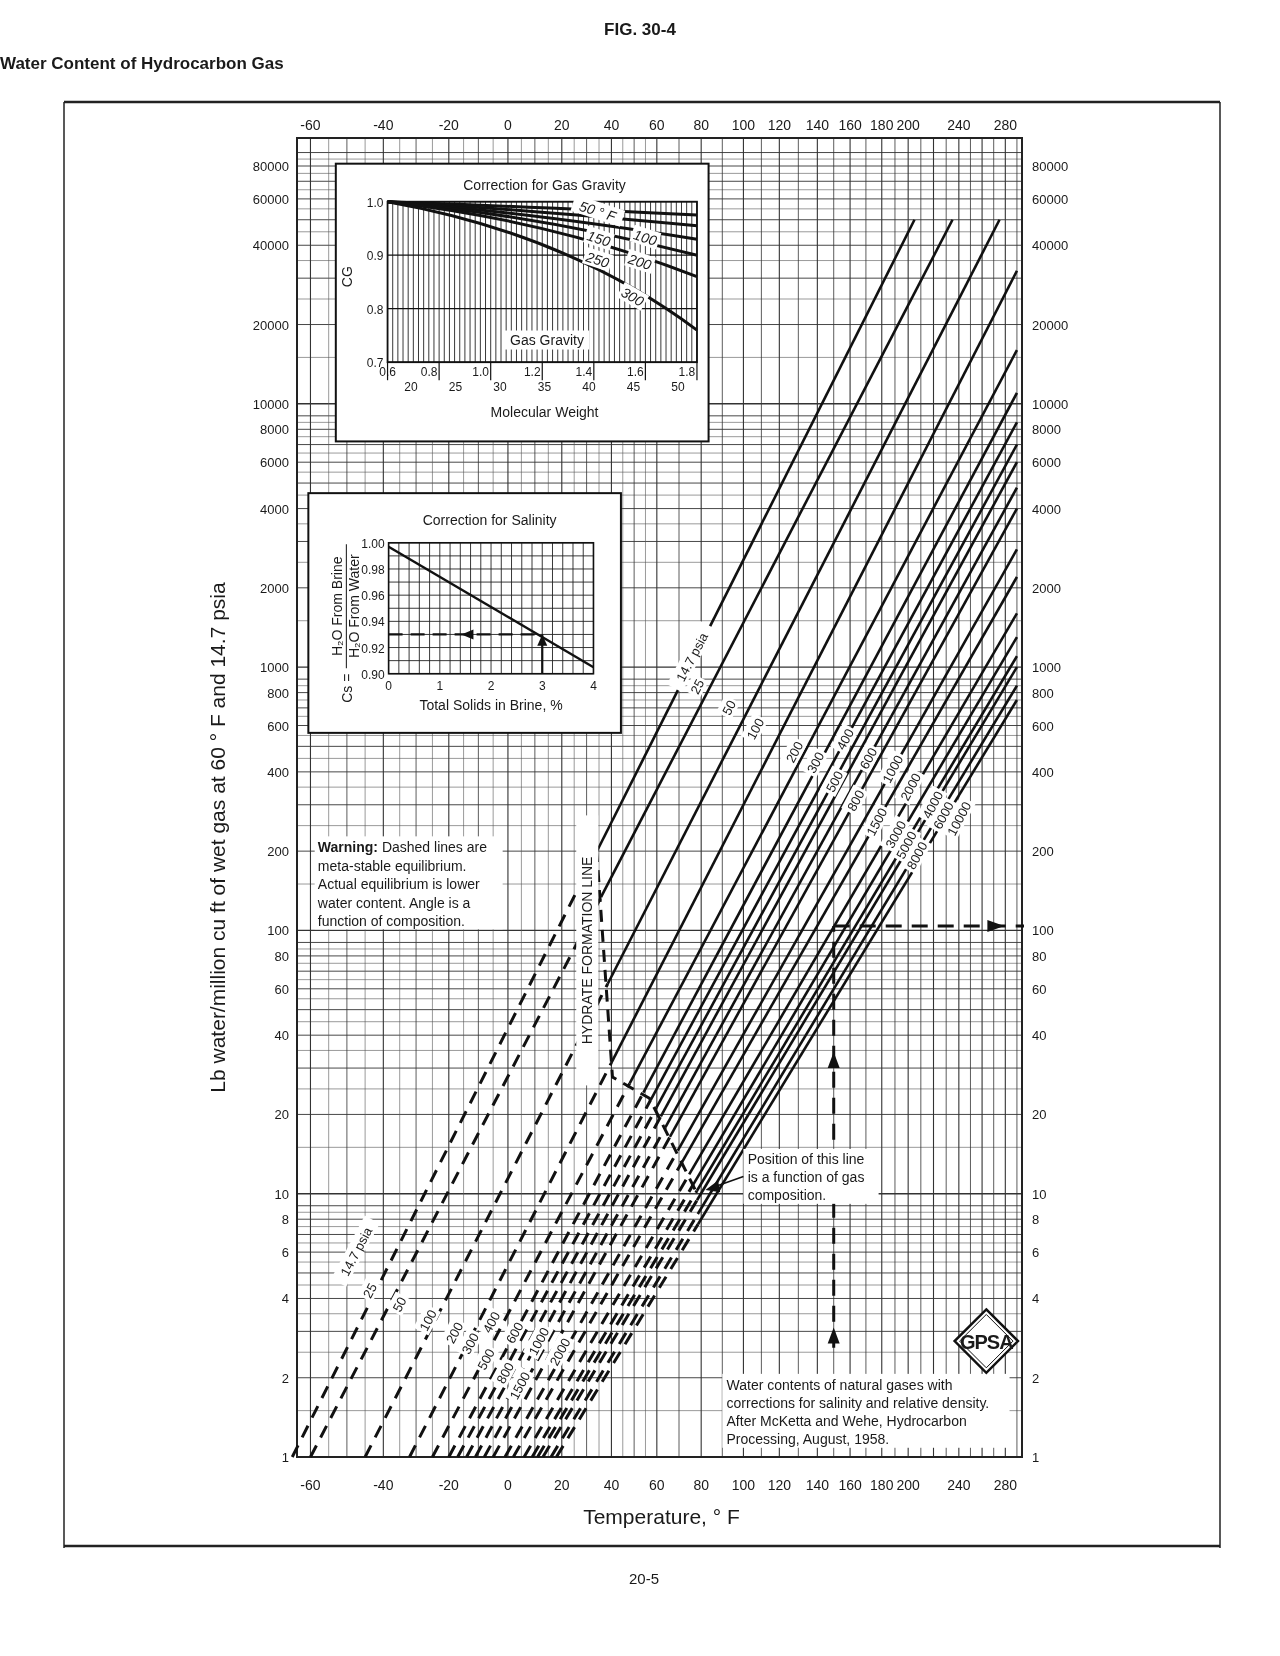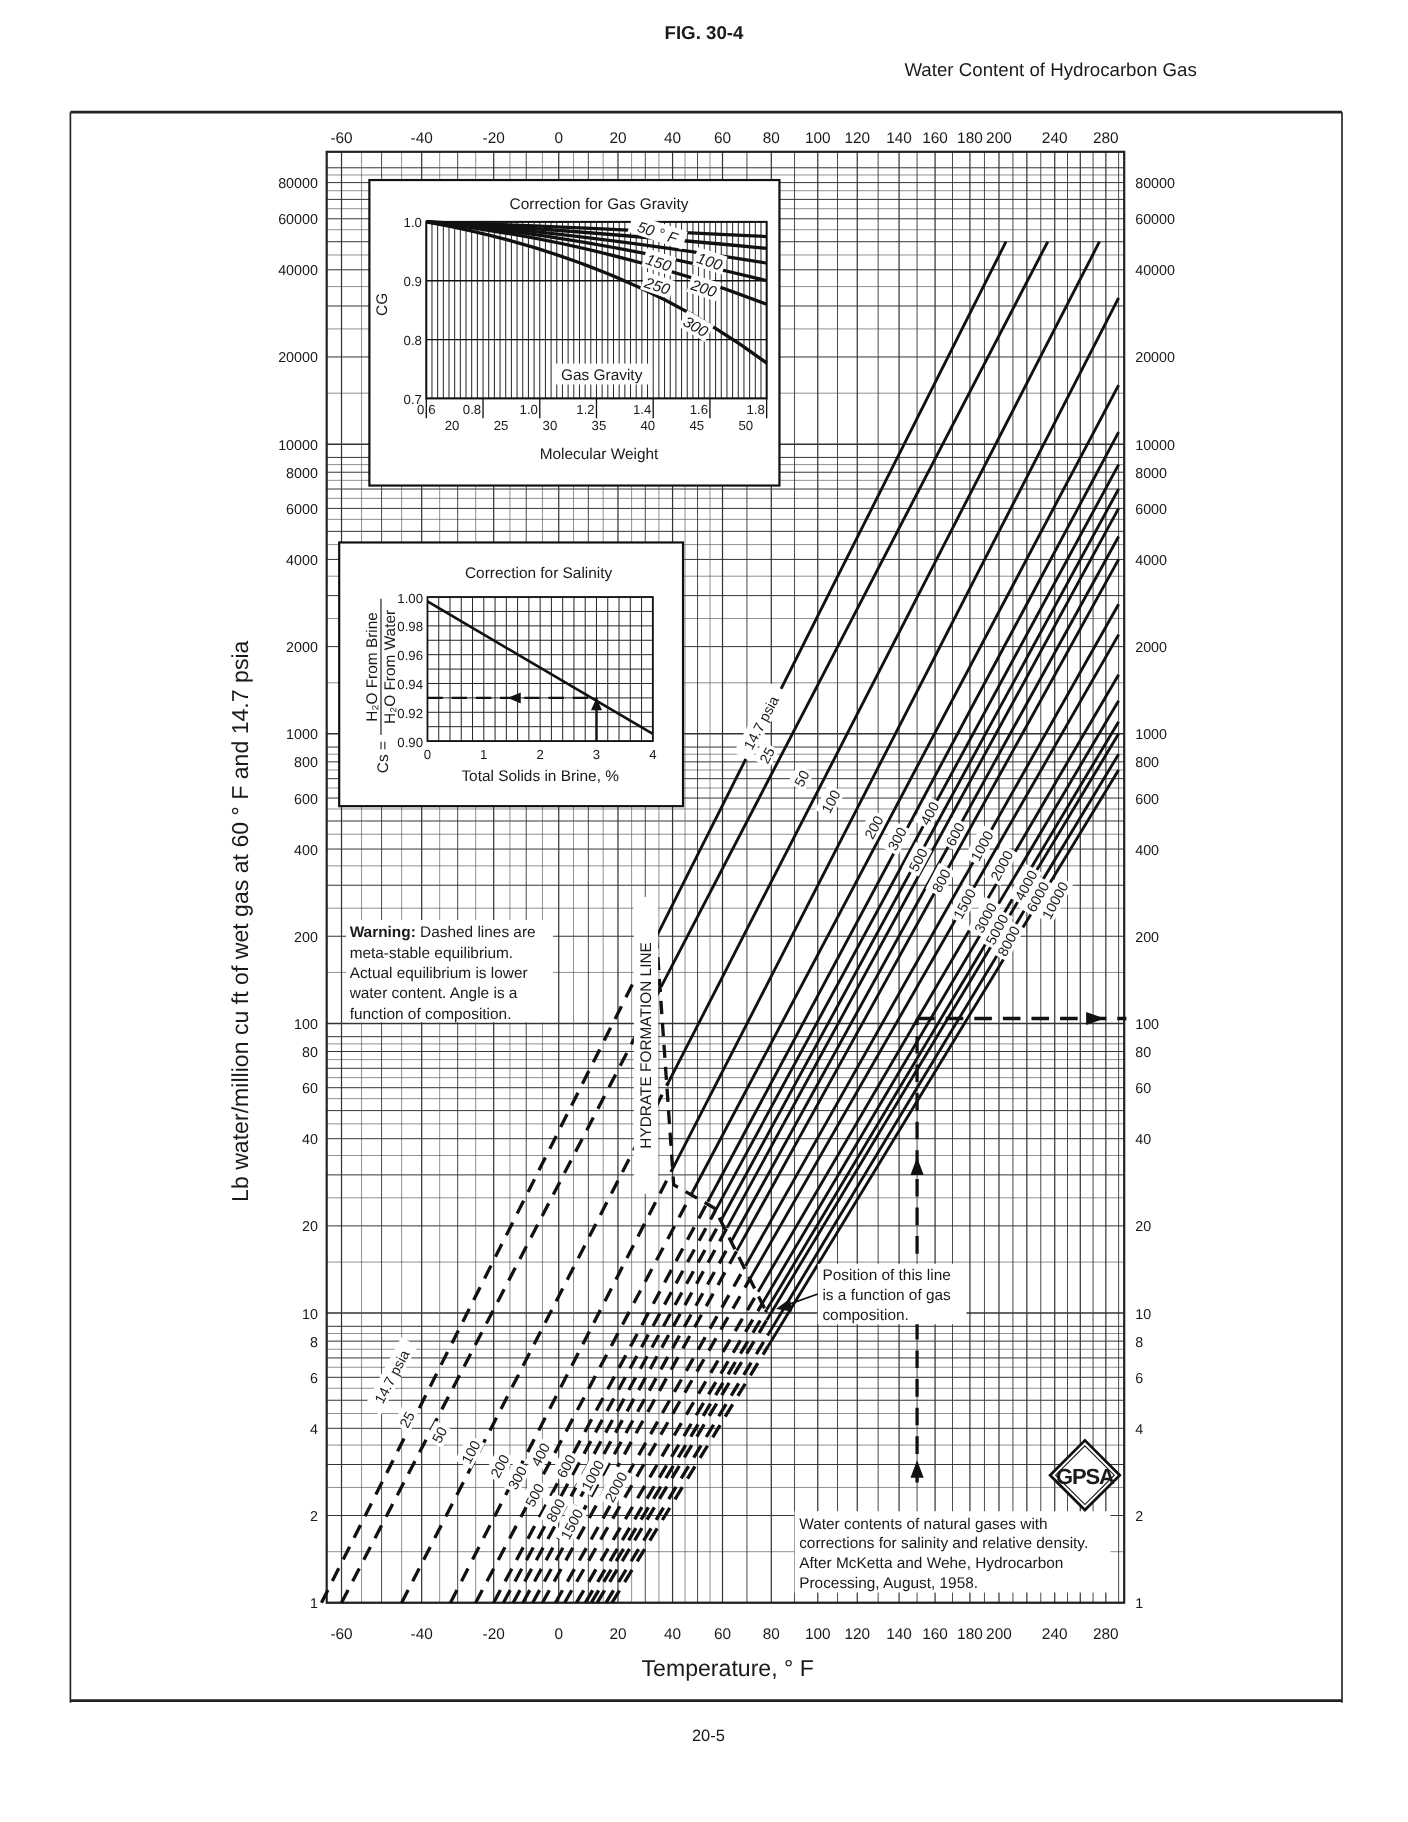--- a/index.html
+++ b/index.html
@@ -1,18 +1,18 @@
 <!DOCTYPE html>
 <html><head>
 <meta charset="utf-8">
 <style>
   html,body{margin:0;padding:0;background:#fff;}
   body{width:1280px;height:1656px;position:relative;overflow:hidden;font-family:"Liberation Sans",sans-serif;color:#1a1a1a;}
   .fig-num{position:absolute;top:20px;left:0;width:1280px;text-align:center;font-weight:bold;font-size:17px;}
-  .fig-title{position:absolute;top:54px;left:0;width:1088px;text-align:right;font-weight:normal;font-size:17px;}
+  .fig-title{position:absolute;top:54px;left:0;width:1088px;text-align:left;font-weight:bold;font-size:17px;}
   .page-num{position:absolute;top:1570px;left:4px;width:1280px;text-align:center;font-size:15px;}
   svg#chart{position:absolute;left:0;top:0;}
   svg text{font-family:"Liberation Sans",sans-serif;fill:#1a1a1a;}
 </style>
 </head>
 <body>
 
 <div class="fig-num">FIG. 30-4</div>
 <div class="fig-title">Water Content of Hydrocarbon Gas</div>
 

